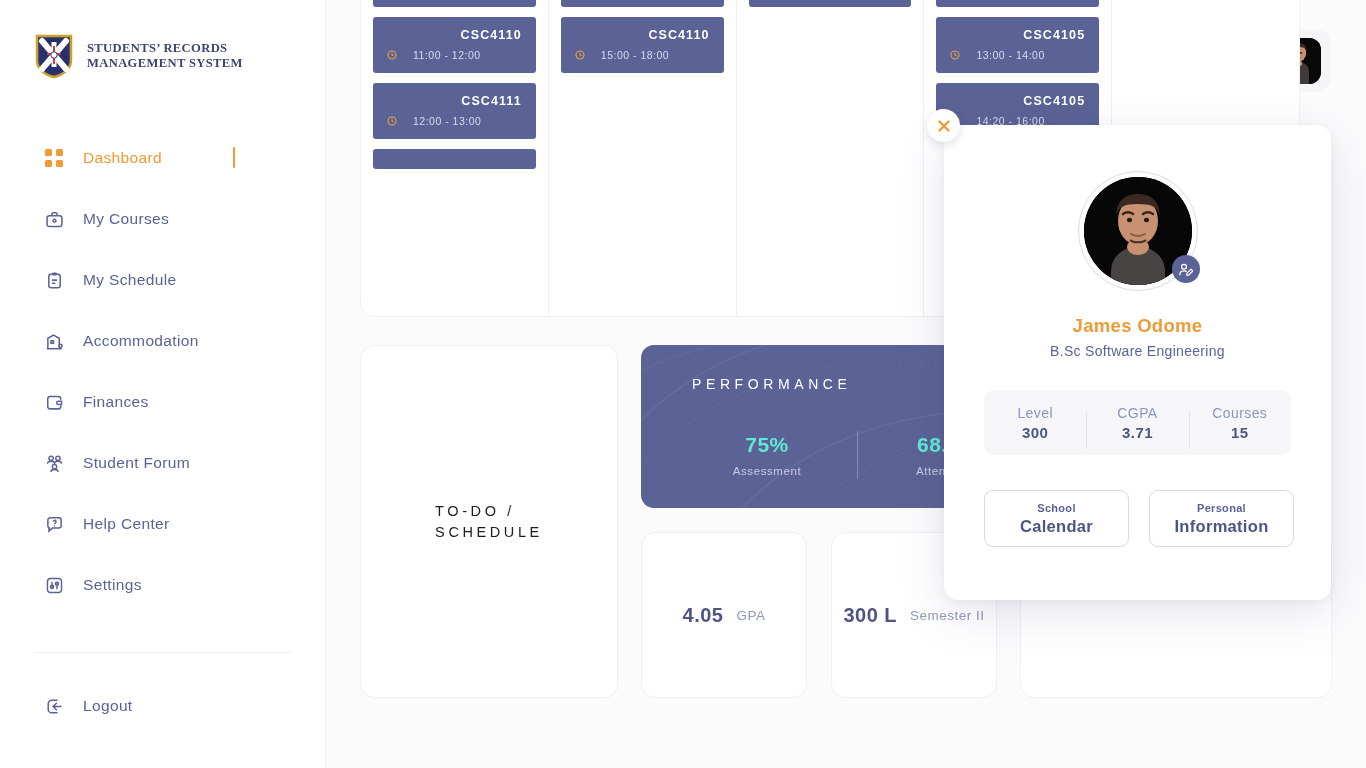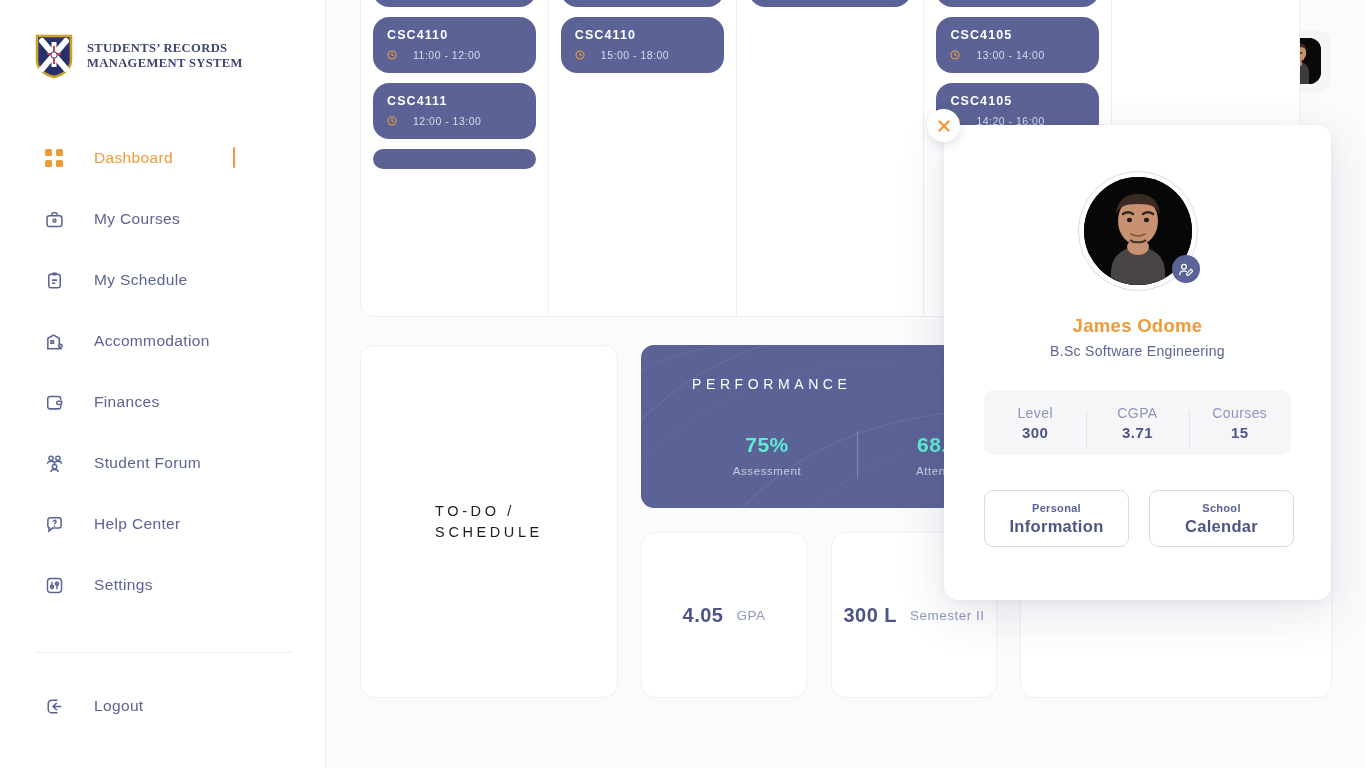--- a/index.html
+++ b/index.html
@@ -26,21 +26,21 @@
     font-weight: bold;
     font-size: 12.6px;
     letter-spacing: .35px;
     line-height: 15px;
     color: #3e4472;
     white-space: pre-line;
   }
   .nav { position: absolute; left: 0; top: 140px; width: 326px; }
   .nav-item {
     position: relative;
-    display: flex; align-items: center; gap: 30px;
+    display: flex; align-items: center; gap: 19px;
     height: 36px; margin-bottom: 25px;
     padding-left: 44px;
     cursor: pointer;
   }
   .nav-ico { width: 20px; height: 20px; flex: 0 0 20px; color: #5b6396; display: flex; align-items: center; justify-content: center; }
   .nav-ico svg { display: block; }
   .nav-label { font-size: 15.5px; color: #5b6396; letter-spacing: .35px; }
   .nav-item.active .nav-label { color: #ef9b35; }
   .nav-item.active .nav-ico { color: #ef9b35; }
   .nav-marker {
@@ -108,23 +108,23 @@
     overflow: hidden;
   }
   .sched-grid { position: absolute; inset: 0; display: flex; }
   .sched-col {
     flex: 1 1 0; border-right: 1px solid #eeeef4;
     padding: 10px 12px 0 12px;
     display: flex; flex-direction: column; gap: 10px;
   }
   .sched-col:last-child { border-right: none; }
   .slot {
-    background: #5b6396; border-radius: 16px;
+    background: #5b6396; border-radius: 3px;
     padding: 11px 14px 12px 14px;
-    color: #fff; height: 56px;
+    color: #fff; height: 56px; text-align: right;
   }
   .slot-code { font-size: 12.5px; font-weight: bold; letter-spacing: 1.1px; }
   .slot-time { display: flex; align-items: center; gap: 16px; margin-top: 7px; font-size: 10.5px; color: #d9dcea; letter-spacing: .5px; }
   .clock-ico { color: #f0a23c; display: flex; }
   .slot.blank { height: 20px; padding: 0; }
 
   
   .todo-card {
     position: absolute; left: 34px; top: 345px;
     width: 258px; height: 353px;
@@ -577,26 +577,26 @@
         <div class="mstat-val">3.71</div>
       </div>
       <div class="mstat">
         <div class="mstat-lab">Courses</div>
         <div class="mstat-val">15</div>
       </div>
     </div>
 
     <div class="modal-btns">
       <div class="mbtn">
+        <div class="mbtn-top">School</div>
+        <div class="mbtn-main">Calendar</div>
+      </div>
+      <div class="mbtn">
         <div class="mbtn-top">Personal</div>
         <div class="mbtn-main">Information</div>
-      </div>
-      <div class="mbtn">
-        <div class="mbtn-top">School</div>
-        <div class="mbtn-main">Calendar</div>
       </div>
     </div>
   </div>
 
   <div class="modal-close">
     <svg width="14" height="14" viewBox="0 0 14 14" fill="none" stroke="currentColor" stroke-width="2.4" stroke-linecap="round">
       <path d="M2.5 2.5l9 9M11.5 2.5l-9 9"></path>
     </svg>
   </div>
 

